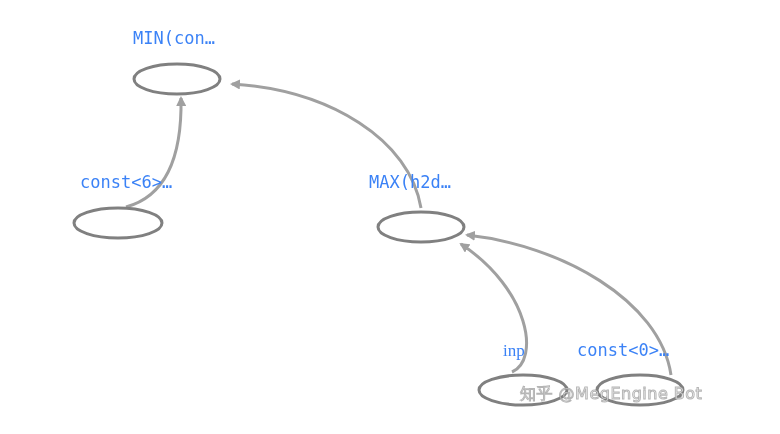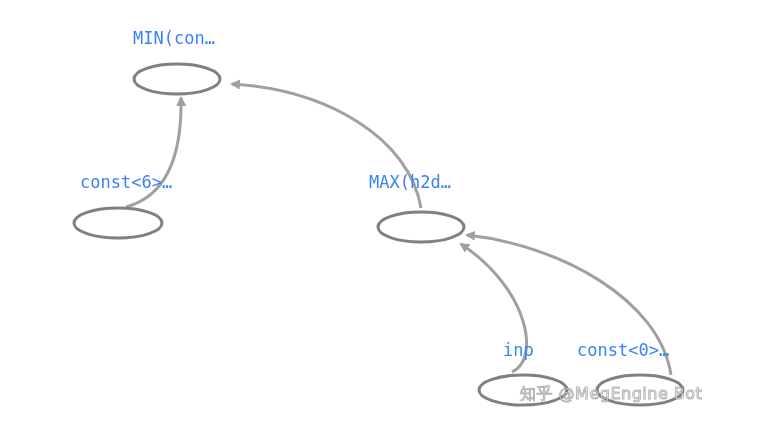--- a/index.html
+++ b/index.html
@@ -46,17 +46,17 @@
     <ellipse cx="177" cy="79" rx="43" ry="15" fill="#ffffff" stroke="#808080" stroke-width="3"></ellipse>
     <ellipse cx="118" cy="223" rx="44" ry="15" fill="#ffffff" stroke="#808080" stroke-width="3"></ellipse>
     <ellipse cx="421" cy="227" rx="43" ry="15" fill="#ffffff" stroke="#808080" stroke-width="3"></ellipse>
     <ellipse cx="523" cy="390" rx="44" ry="15" fill="#ffffff" stroke="#808080" stroke-width="3"></ellipse>
     <ellipse cx="640" cy="390" rx="43" ry="15" fill="#ffffff" stroke="#808080" stroke-width="3"></ellipse>
   </svg>
 
   <div class="node-label" style="left:133px; top:30px;">MIN(con…</div>
   <div class="node-label" style="left:80px; top:174px;">const&lt;6&gt;…</div>
   <div class="node-label" style="left:369px; top:174px;">MAX(h2d…</div>
-  <div class="node-label" style="left:503px; top:342px;">inp</div>
+  <div class="node-label" style="left:503px; top:342px;font-family:Liberation Serif, serif;">inp</div>
   <div class="node-label" style="left:577px; top:342px;text-align:right;">const&lt;0&gt;…</div>
 
   <div class="watermark">知乎 @MegEngine Bot</div>
 </div>
 
 </body></html>

